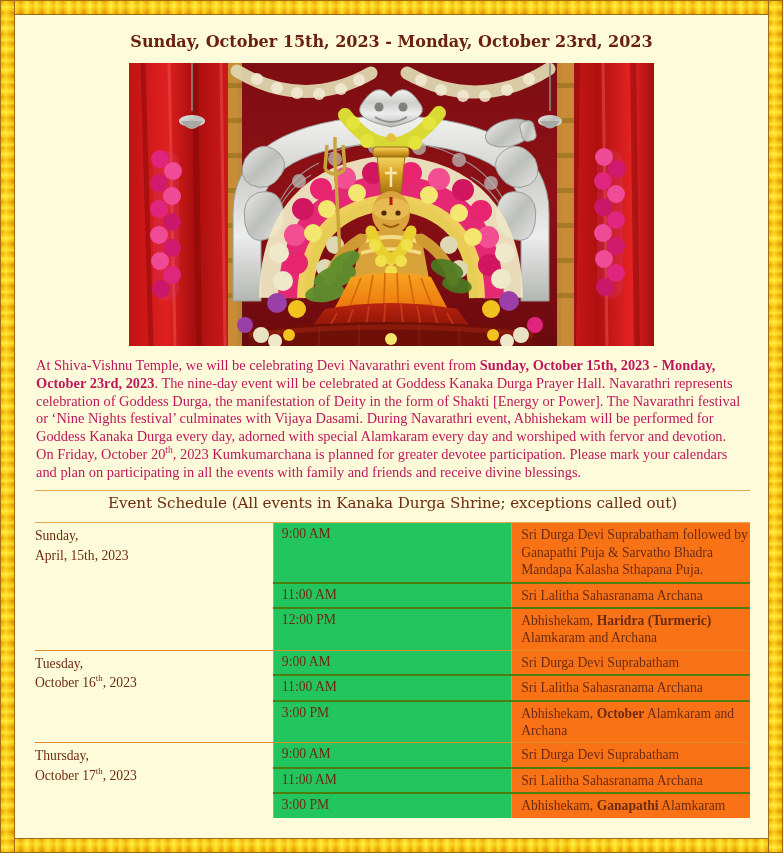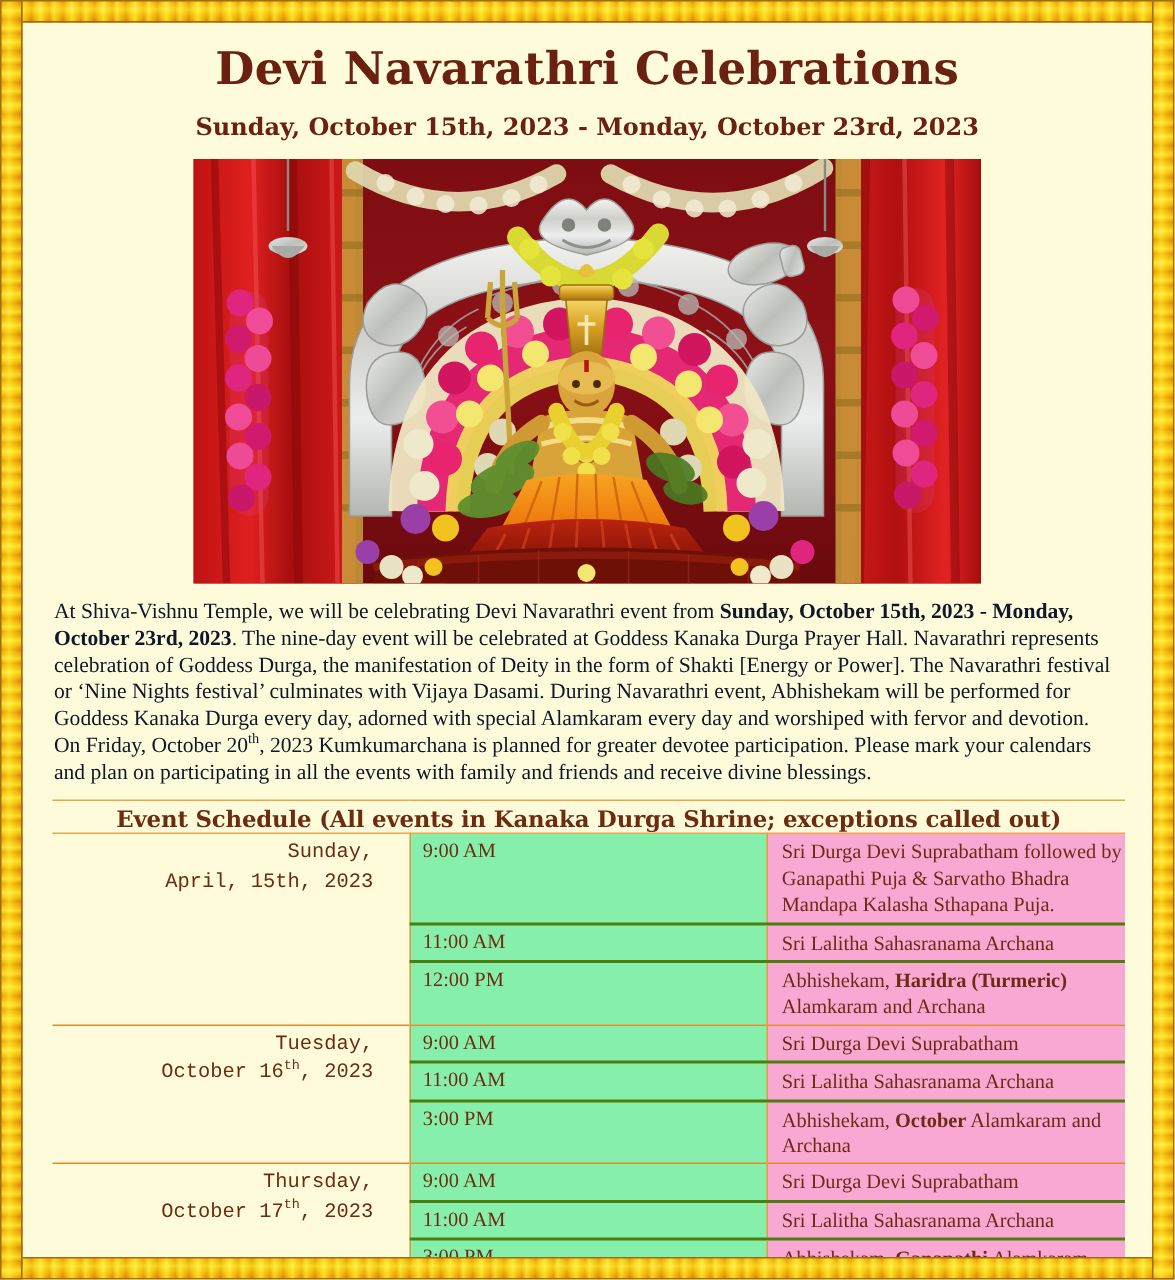--- a/index.html
+++ b/index.html
@@ -92,68 +92,66 @@
     overflow: hidden;
     background: #8e0f10;
   }
   .photo-svg { display: block; width: 525px; height: 283px; }
 
   
   .body-text {
     margin: 11px 1px 0 1px;
     font-size: 14.4px;
     line-height: 1.235;
-    color: #0f172a;
+    color: #be185d;
     text-align: left;
   }
   .body-text b { font-weight: bold; }
   sup { font-size: 0.66em; vertical-align: super; line-height: 0; }
 
   
   .sched {
     margin-top: 9px;
     width: 715px;
     border-collapse: collapse;
     font-size: 13.6px;
     color: #6d2b12;
     table-layout: fixed;
   }
   .sched .hdr-cell {
     text-align: center;
-    font-weight: bold;
+    font-weight: normal;
     font-size: 15.2px;
-    padding: 3px 0 0 0;
+    padding: 3px 0 10px 0;
     border-top: 1px solid #e7a84a;
     border-bottom: 1px solid #e7a84a;
     background: #fdfbd9;
     font-family: "DejaVu Serif", "Liberation Serif", serif;
     letter-spacing: -0.1px;
   }
   .sched td {
     vertical-align: top;
   }
   .c-date {
     width: 163px;
-    text-align: right;
-    padding: 3px 24px 3px 0;
+    padding: 3px 9px 3px 0;
     background: #fdfbd9;
     line-height: 1.42;
     border-right: 1px solid #e79a3c;
-    font-family: Liberation Mono, monospace;
   }
   .c-time {
     width: 92px;
     padding: 3px 4px 3px 8px;
-    background: #86efac;
+    background: #22c55e;
     border-right: 1px solid #e79a3c;
     white-space: nowrap;
   }
   .c-desc {
     padding: 3px 0 3px 9px;
-    background: #f9a8d4;
+    background: #f97316;
     line-height: 1.28;
   }
   .c-desc b { font-weight: bold; }
   tr.sub-row .c-time,
   tr.sub-row .c-desc {
     border-top: 2px solid #4d7c0f;
   }
   tr.day-start .c-date,
   tr.day-start .c-time,
   tr.day-start .c-desc {
@@ -165,21 +163,20 @@
 
 <div class="page">
 
   <div class="frame-edge frame-top"></div>
   <div class="frame-edge frame-bottom"></div>
   <div class="frame-edge frame-left"></div>
   <div class="frame-edge frame-right"></div>
 
   <div class="sheet">
 
-    <h1 class="title">Devi Navarathri Celebrations</h1>
     <div class="subtitle">Sunday, October 15th, 2023 - Monday, October 23rd, 2023</div>
 
     <div class="photo-wrap">
       <svg class="photo-svg" viewBox="0 0 525 283" preserveAspectRatio="none">
         <defs>
           <linearGradient id="curtainL" x1="0" y1="0" x2="1" y2="0">
             <stop offset="0%" stop-color="#c01212"></stop>
             <stop offset="35%" stop-color="#e02020"></stop>
             <stop offset="60%" stop-color="#a80e0e"></stop>
             <stop offset="100%" stop-color="#d61b1b"></stop>

